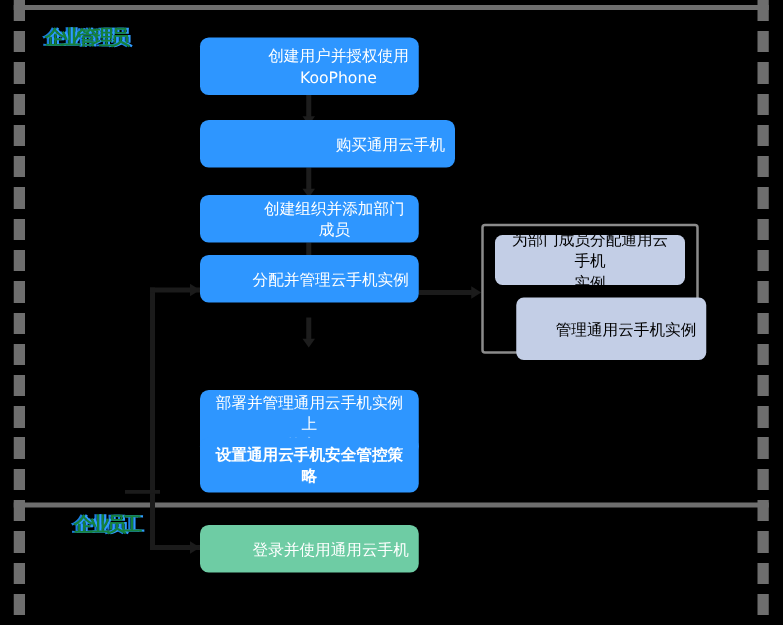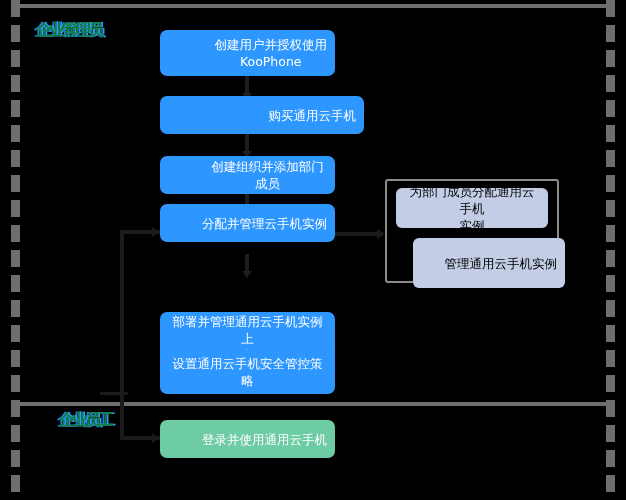--- a/index.html
+++ b/index.html
@@ -181,21 +181,21 @@
     <span>分配并管理云手机实例</span>
   </div>
 
   <div class="node blue" id="step-5" style="left:160px; top:276px; width:175px; height:52px;margin-top:36px;">
     <span>
       <span>部署并管理通用云手机实例上</span><br>
       <span>的应用</span>
     </span>
   </div>
 
-  <div class="node blue" id="step-6" style="left:160px; top:350px; width:175px; height:44px;">
+  <div class="node blue" id="step-6" style="left:160px; top:350px; width:175px; height:44px;font-weight:bold;">
     <span>设置通用云手机安全管控策略</span>
   </div>
 
   <div class="node green" id="step-7" style="left:160px; top:420px; width:175px; height:38px;">
     <span>登录并使用通用云手机</span>
   </div>
 
   <div id="sub-group">
     <div class="node sub" id="sub-1" style="left:9px; top:7px; width:152px; height:40px;">
       <span>

